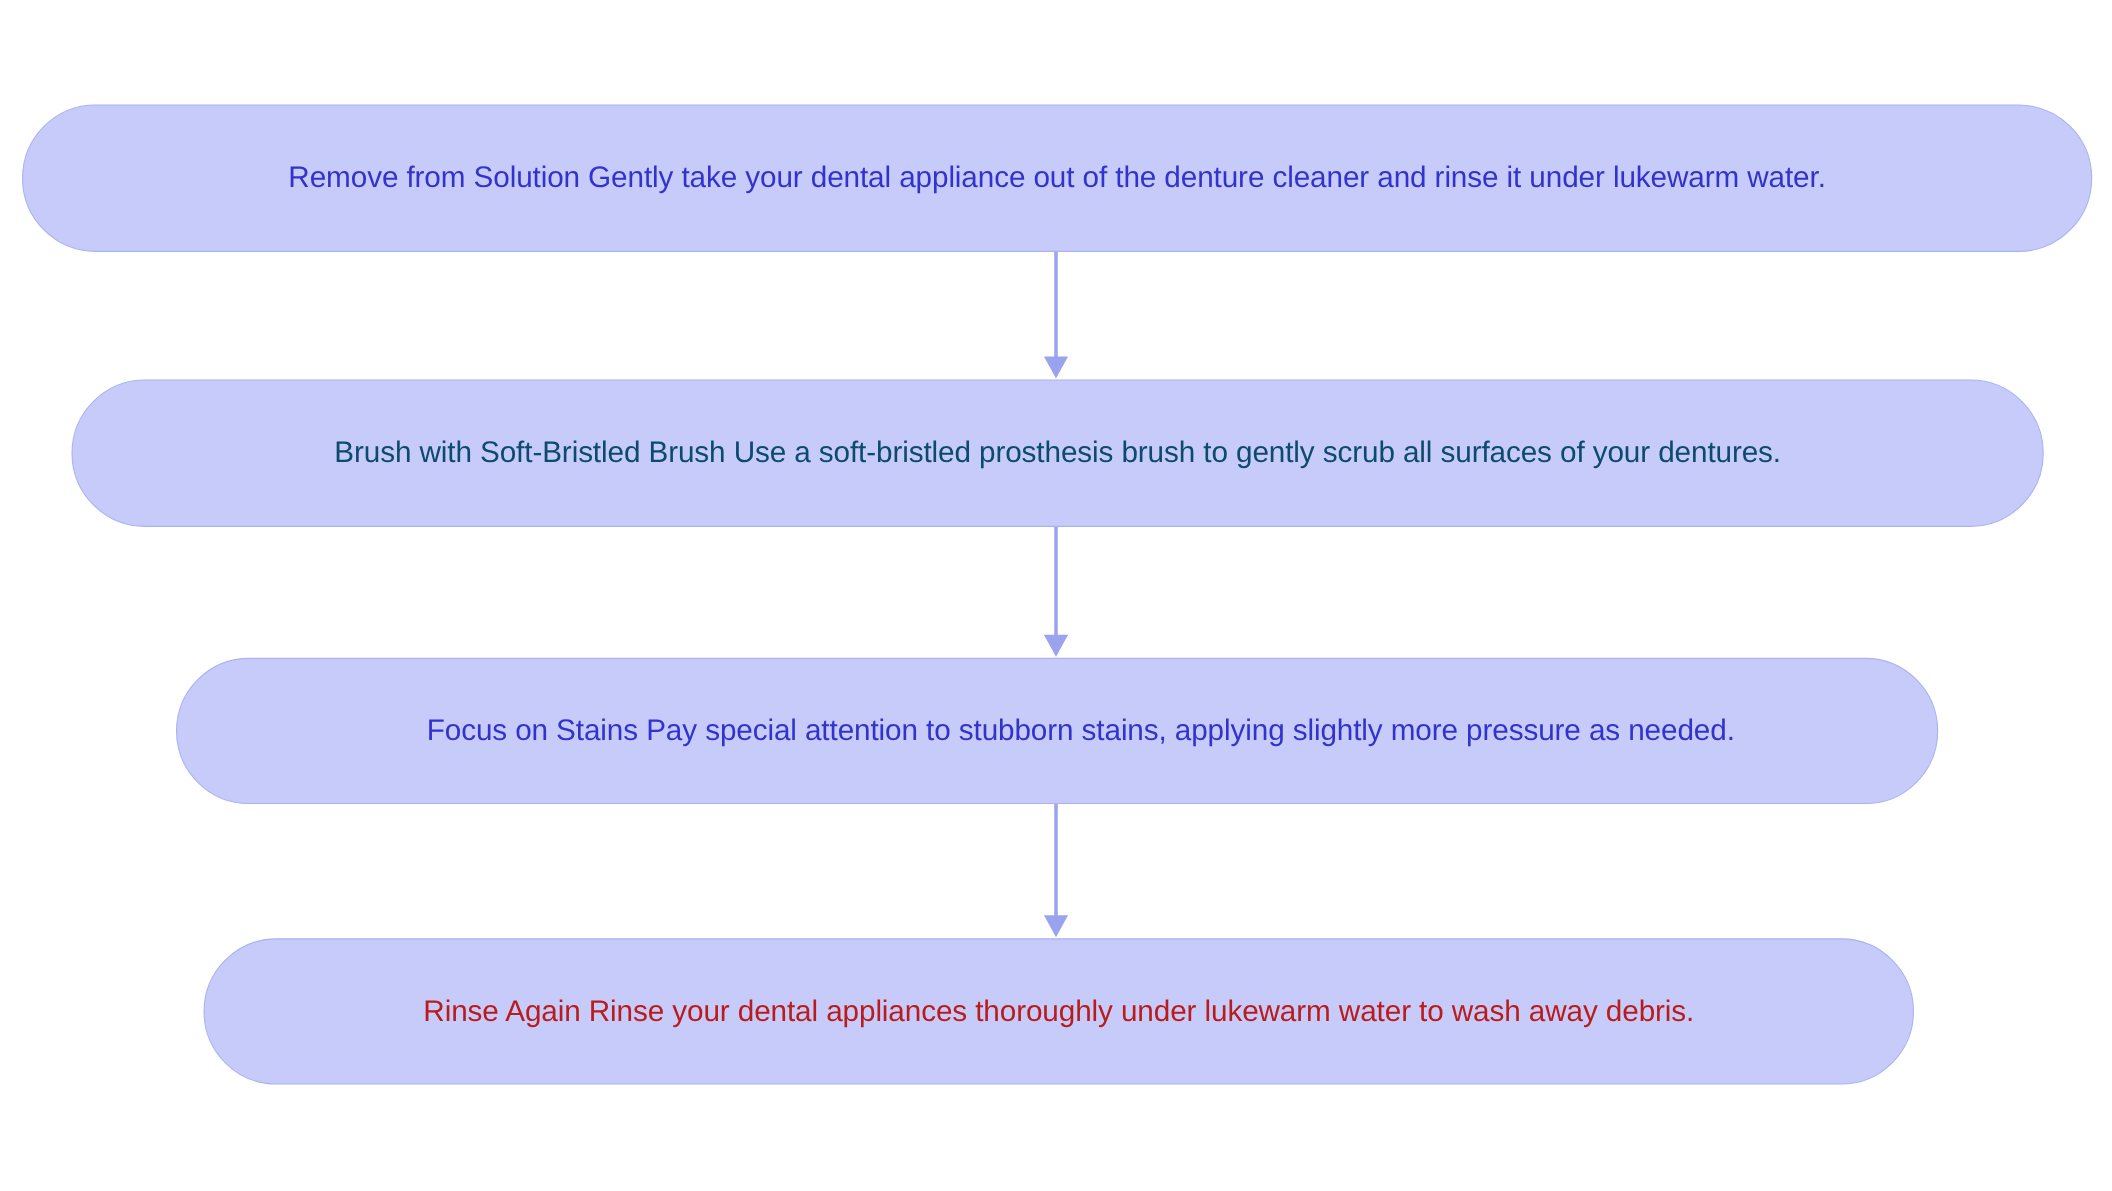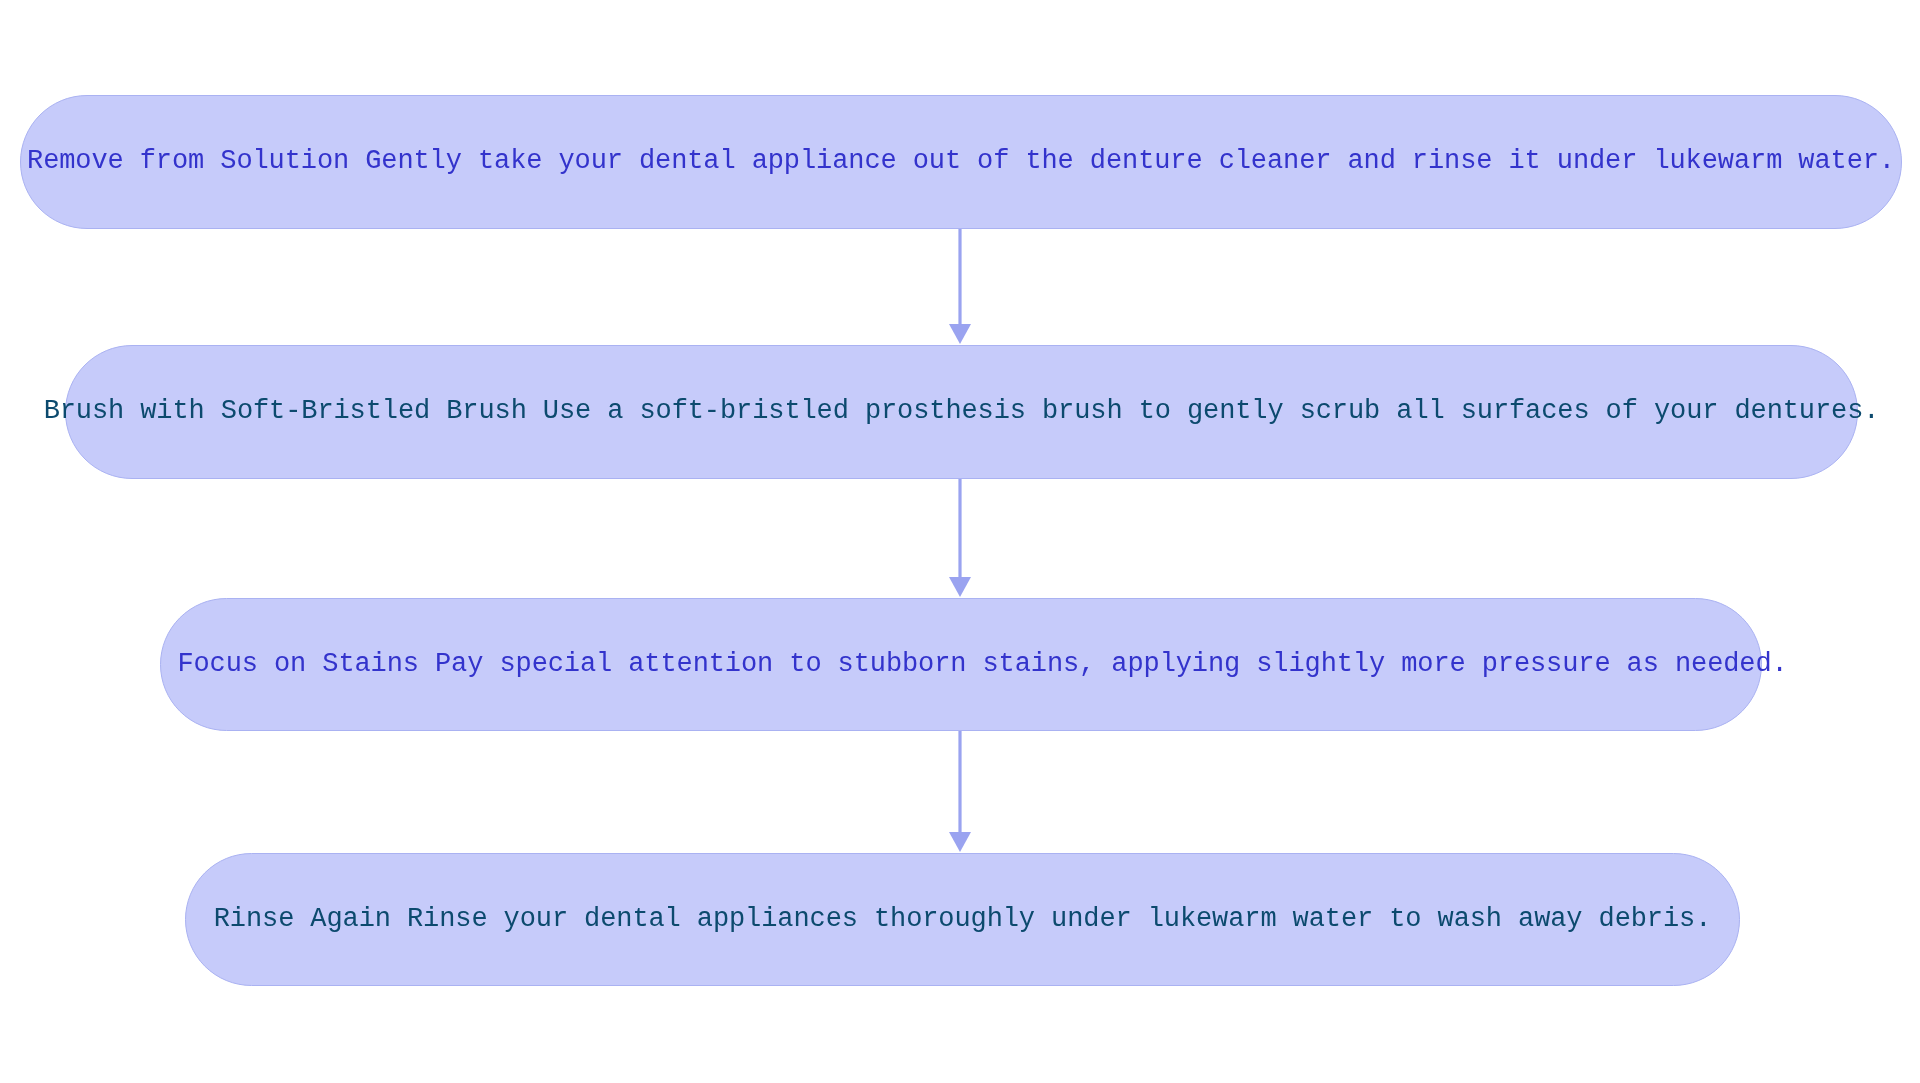--- a/index.html
+++ b/index.html
@@ -25,21 +25,21 @@
     box-sizing: border-box;
     display: flex;
     align-items: center;
     justify-content: center;
     background: #c6cbfa;
     border: 1.6px solid #aab2f2;
     border-radius: 999px;
     padding: 0 40px;
   }
   .flow-node-label {
-    font-family: Liberation Mono, monospace;
+    font-family: Liberation Sans, sans-serif;
     font-size: 27px;
     line-height: 1.25;
     color: #3333cc;
     text-align: center;
     white-space: nowrap;
     letter-spacing: -0.1px;
   }
   .flow-arrow {
     position: absolute;
     overflow: visible;
@@ -72,15 +72,15 @@
     <div class="flow-node" style="left: 20px; top: 95px; width: 1882px; height: 134px; background: rgb(198, 203, 250); border-color: rgb(170, 178, 242);">
       <div class="flow-node-label" style="color: rgb(51, 51, 204);">Remove from Solution Gently take your dental appliance out of the denture cleaner and rinse it under lukewarm water.</div>
     </div>
     <div class="flow-node" style="left: 65px; top: 345px; width: 1793px; height: 134px; background: rgb(198, 203, 250); border-color: rgb(170, 178, 242);">
       <div class="flow-node-label" style="color: #0c4a6e;">Brush with Soft-Bristled Brush Use a soft-bristled prosthesis brush to gently scrub all surfaces of your dentures.</div>
     </div>
     <div class="flow-node" style="left: 160px; top: 598px; width: 1602px; height: 133px; background: rgb(198, 203, 250); border-color: rgb(170, 178, 242);">
       <div class="flow-node-label" style="color: rgb(51, 51, 204); margin-left: 43px;">Focus on Stains Pay special attention to stubborn stains, applying slightly more pressure as needed.</div>
     </div>
     <div class="flow-node" style="left: 185px; top: 853px; width: 1555px; height: 133px; background: rgb(198, 203, 250); border-color: rgb(170, 178, 242);">
-      <div class="flow-node-label" style="color: #0c4a6e;">Rinse Again Rinse your dental appliances thoroughly under lukewarm water to wash away debris.</div>
+      <div class="flow-node-label" style="color: #b91c1c;">Rinse Again Rinse your dental appliances thoroughly under lukewarm water to wash away debris.</div>
     </div>
   </div>
 
 </body></html>

